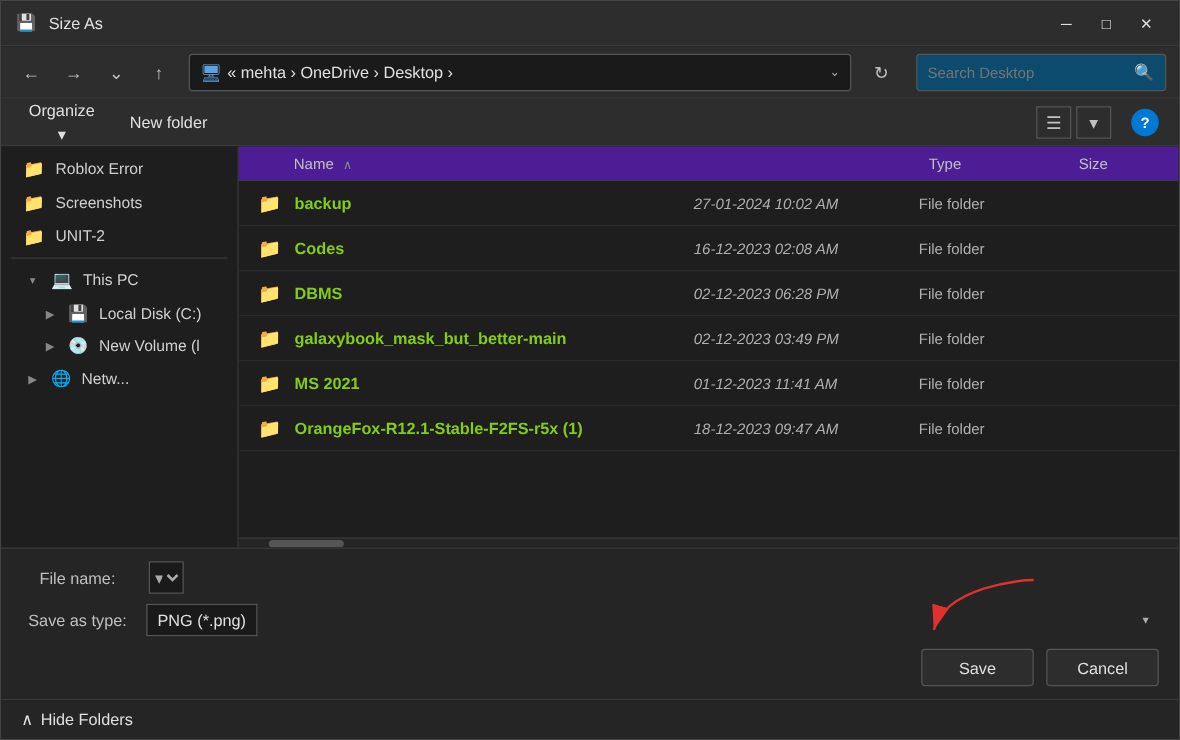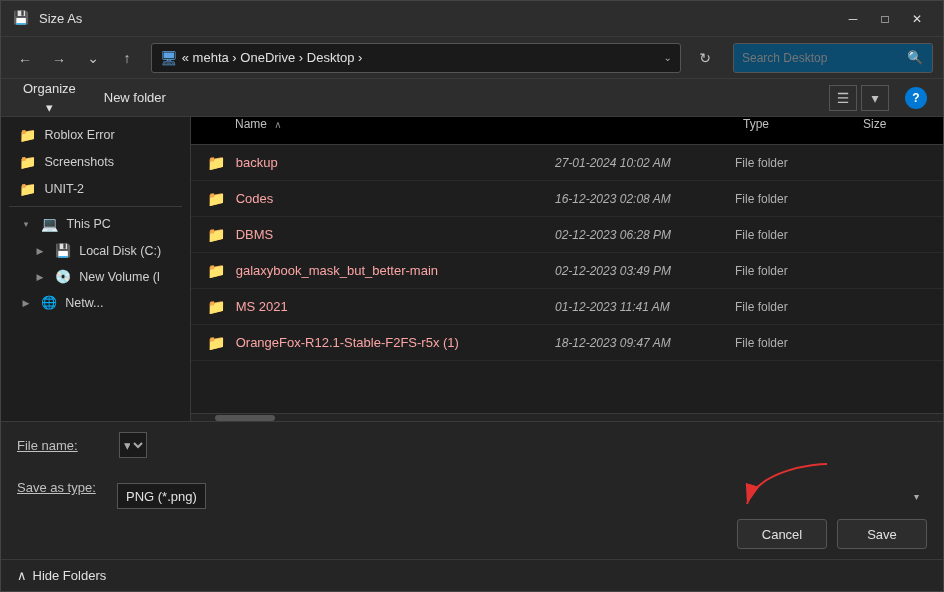--- a/index.html
+++ b/index.html
@@ -254,21 +254,22 @@
 
     
     .file-list-area {
       flex: 1;
       display: flex;
       flex-direction: column;
       overflow: hidden;
     }
     .file-list-header {
       display: flex;
-      background: #000000;
+      align-items: center;
+      background: #4c1d95;
       border-bottom: 1px solid #3a3a3a;
       height: 28px;
       flex-shrink: 0;
       padding: 0 8px;
     }
     .col-sort-arrow {
       font-size: 10px;
       color: #888;
       margin-left: 4px;
     }
@@ -303,22 +304,23 @@
       align-items: center;
       gap: 10px;
       padding-left: 8px;
     }
     .file-folder-icon {
       color: #e8a030;
       font-size: 15px;
       flex-shrink: 0;
     }
     .file-name-text {
-      color: #fca5a5;
-      font-size: 13px;
+      color: #84cc16;
+      font-size: 13px;
+      font-weight: bold;
     }
     .file-date { width: 180px; color: #b0b0b0; font-size: 12px; font-style: italic; }
     .file-type { width: 120px; color: #b0b0b0; font-size: 12px; }
     .file-size { width: 80px; color: #b0b0b0; font-size: 12px; }
 
     
     .file-list::-webkit-scrollbar { width: 8px; }
     .file-list::-webkit-scrollbar-track { background: #252525; }
     .file-list::-webkit-scrollbar-thumb { background: #555; border-radius: 4px; }
 
@@ -329,25 +331,24 @@
       padding: 10px 16px;
       flex-shrink: 0;
     }
     .field-row {
       display: flex;
       align-items: center;
       margin-bottom: 8px;
     }
     .field-label {
       width: 100px;
-      text-align: left;
+      text-align: center;
       color: #c0c0c0;
       font-size: 13px;
       padding-right: 10px;
-      text-decoration: underline;
     }
     .field-input {
       flex: 1;
       height: 26px;
       background: #1a1a1a;
       border: 2px solid #0078d4;
       color: #e0e0e0;
       font-size: 13px;
       padding: 0 8px;
       outline: none;
@@ -362,21 +363,20 @@
       padding: 0 8px;
       outline: none;
       appearance: none;
       -webkit-appearance: none;
       cursor: pointer;
       position: relative;
     }
     .select-wrapper {
       flex: 1;
       position: relative;
-      margin-top: 17px;
     }
     .select-arrow {
       position: absolute;
       right: 8px;
       top: 50%;
       transform: translateY(-50%);
       color: #aaa;
       font-size: 10px;
       pointer-events: none;
     }
@@ -639,22 +639,22 @@
     <div class="action-row">
 
       <svg width="120" height="60" style="position:absolute; right:80px; bottom:30px; pointer-events:none;">
         <defs>
           <marker id="arrowhead" markerWidth="10" markerHeight="7" refX="10" refY="3.5" orient="auto">
             <polygon points="0 0, 10 3.5, 0 7" fill="#e03030"></polygon>
           </marker>
         </defs>
         <path d="M 100 5 C 90 5, 30 10, 20 45" stroke="#e03030" stroke-width="2" fill="none" marker-end="url(#arrowhead)"></path>
       </svg>
+      <button class="action-btn primary">Save</button>
       <button class="action-btn">Cancel</button>
-      <button class="action-btn primary">Save</button>
     </div>
   </div>
 
   <div class="hide-folders-row">
     <button class="hide-folders-btn">
       <span>∧</span>
       <span>Hide Folders</span>
     </button>
   </div>
 

